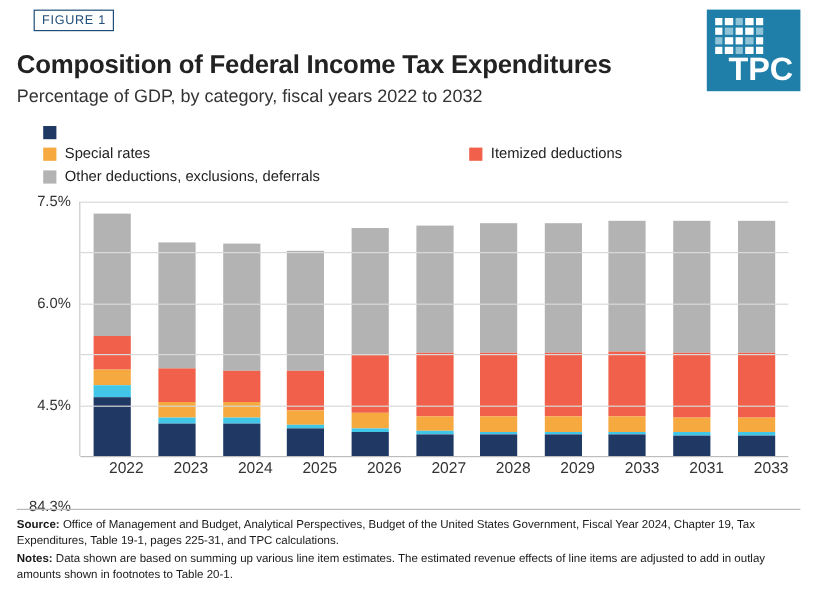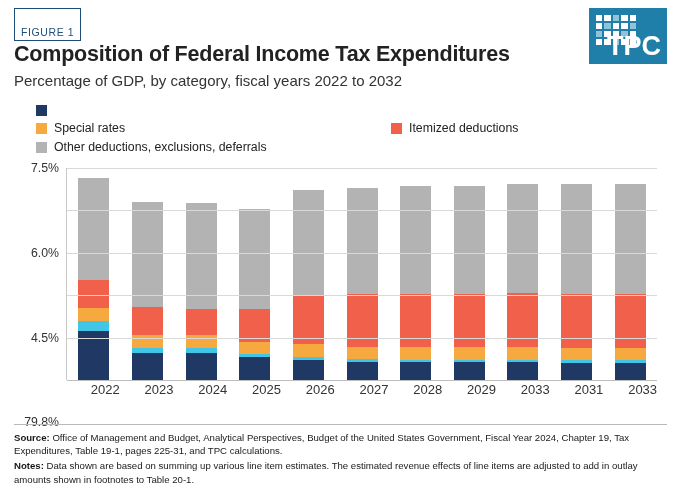--- a/index.html
+++ b/index.html
@@ -8,47 +8,47 @@
     width: 681px;
     height: 497px;
     background: #ffffff;
     font-family: "Liberation Sans", sans-serif;
     color: #1a1a1a;
     overflow: hidden;
     position: relative;
   }
   .figure-tag {
     position: absolute;
-    left: 14px; top: 8px;
+    left: 28px; top: 8px;
     background: #ffffff;
     border: 1px solid #1f4e79;
     color: #1f4e79;
     font-size: 10.5px;
     letter-spacing: 0.6px;
-    padding: 18px 6px 2px 6px;
+    padding: 3px 6px 2px 6px;
     line-height: 1;
   }
   .title {
     position: absolute;
     left: 14px; top: 28px;
     font-size: 21.5px;
     font-weight: 600;
     color: #222;
     letter-spacing: -0.2px;
   }
   .subtitle {
     position: absolute;
     left: 14px; top: 72px;
     font-size: 15px;
     color: #333;
   }
   .logo {
     position: absolute;
     right: 14px; top: 8px;
-    width: 78px; height: 56px;
+    width: 78px; height: 68px;
     background: #1f7fa8;
     overflow: hidden;
   }
   .logo .grid {
     position: absolute;
     left: 7px; top: 7px;
     width: 40px; height: 30px;
     display: grid;
     grid-template-columns: repeat(5, 1fr);
     grid-template-rows: repeat(4, 1fr);
@@ -315,21 +315,21 @@
             <div class="seg" title="Itemized deductions 2032: 1.9%" style="background: rgb(240, 96, 74); height: 53.7067px;"></div>
             <div class="seg" title="Special rates 2032: 0.45%" style="background: rgb(245, 169, 63); height: 12.72px;"></div>
             <div class="seg" title="Nonrefundable credits 2032: 0.1%" style="background: rgb(65, 198, 232); height: 2.82667px;"></div>
             <div class="seg" title="Refundable credits 2032: 0.6%" style="background: rgb(31, 56, 100); height: 16.96px;"></div>
           </div>
         </div>
       </div>
   <div class="gridline axis" style="top: 212px;"></div>
       <div class="gridline" style="top: 169.6px;"></div>
       <div class="gridline" style="top: 127.2px;">
-        <span class="ytick" style="top: 127.2px;">79.8%</span>
+        <span class="ytick" style="top: 127.2px;">84.3%</span>
       </div>
       <div class="gridline" style="top: 84.8px;">
         <span class="ytick" style="top: 84.8px;">4.5%</span>
       </div>
       <div class="gridline" style="top: 42.4px;">
         <span class="ytick" style="top: 42.4px;">6.0%</span>
       </div>
       <div class="gridline" style="top: 0px;">
         <span class="ytick" style="top: 0px;">7.5%</span>
       </div>

